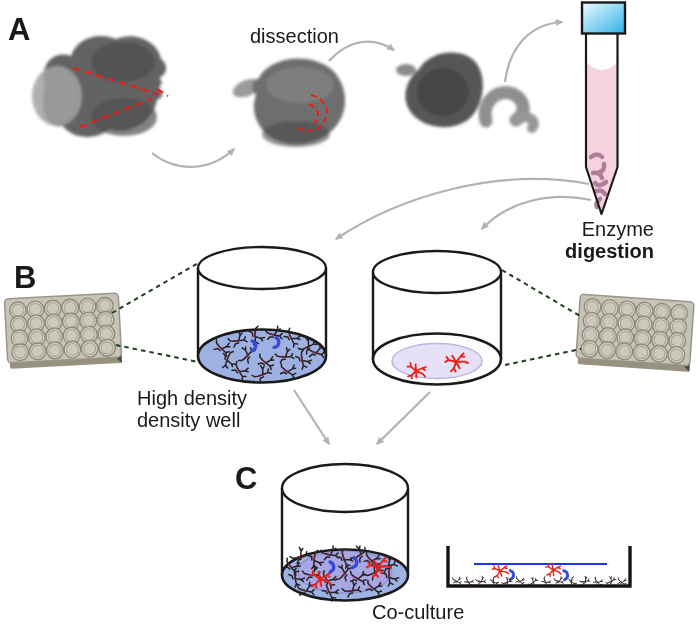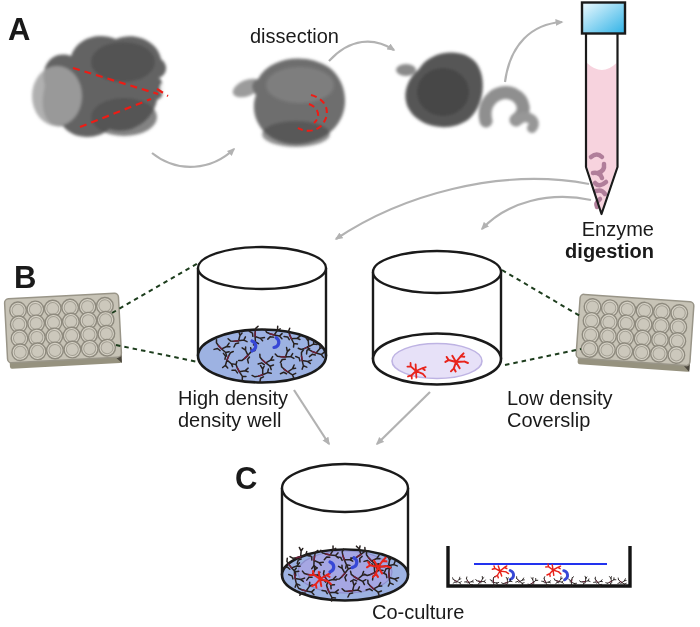--- a/index.html
+++ b/index.html
@@ -240,27 +240,23 @@
 
 <div class="lbl caption" style="left:236px;top:25px;margin-left:14px;">dissection</div>
 
 <div class="lbl caption center" style="left:552px;top:218px;width:102px;">
   <span style="display:block;">Enzyme</span>
   <span style="display:block;font-weight:bold;">digestion</span>
 </div>
 
 <div class="lbl panel-letter" style="left:14px;top:260px;">B</div>
 
-<div class="lbl caption" style="left:137px;top:387px;margin-left:41px;">
+<div class="lbl caption" style="left:137px;top:387px;">
   <span style="display:block;">High density</span>
   <span style="display:block;">density well</span>
 </div>
 
-<div class="lbl caption" style="left:507px;top:387px;">
-  <span style="display:block;">Low density</span>
-  <span style="display:block;">Coverslip</span>
+
+<div class="lbl panel-letter" style="left:235px;top:461px;">C</div>
+
+<div class="lbl caption" style="left:372px;top:601px;text-align:center;">Co-culture</div>
+
 </div>
 
-<div class="lbl panel-letter" style="left:235px;top:461px;">C</div>
-
-<div class="lbl caption" style="left:372px;top:601px;text-align:center;">Co-culture</div>
-
-</div>
-
 </body></html>

